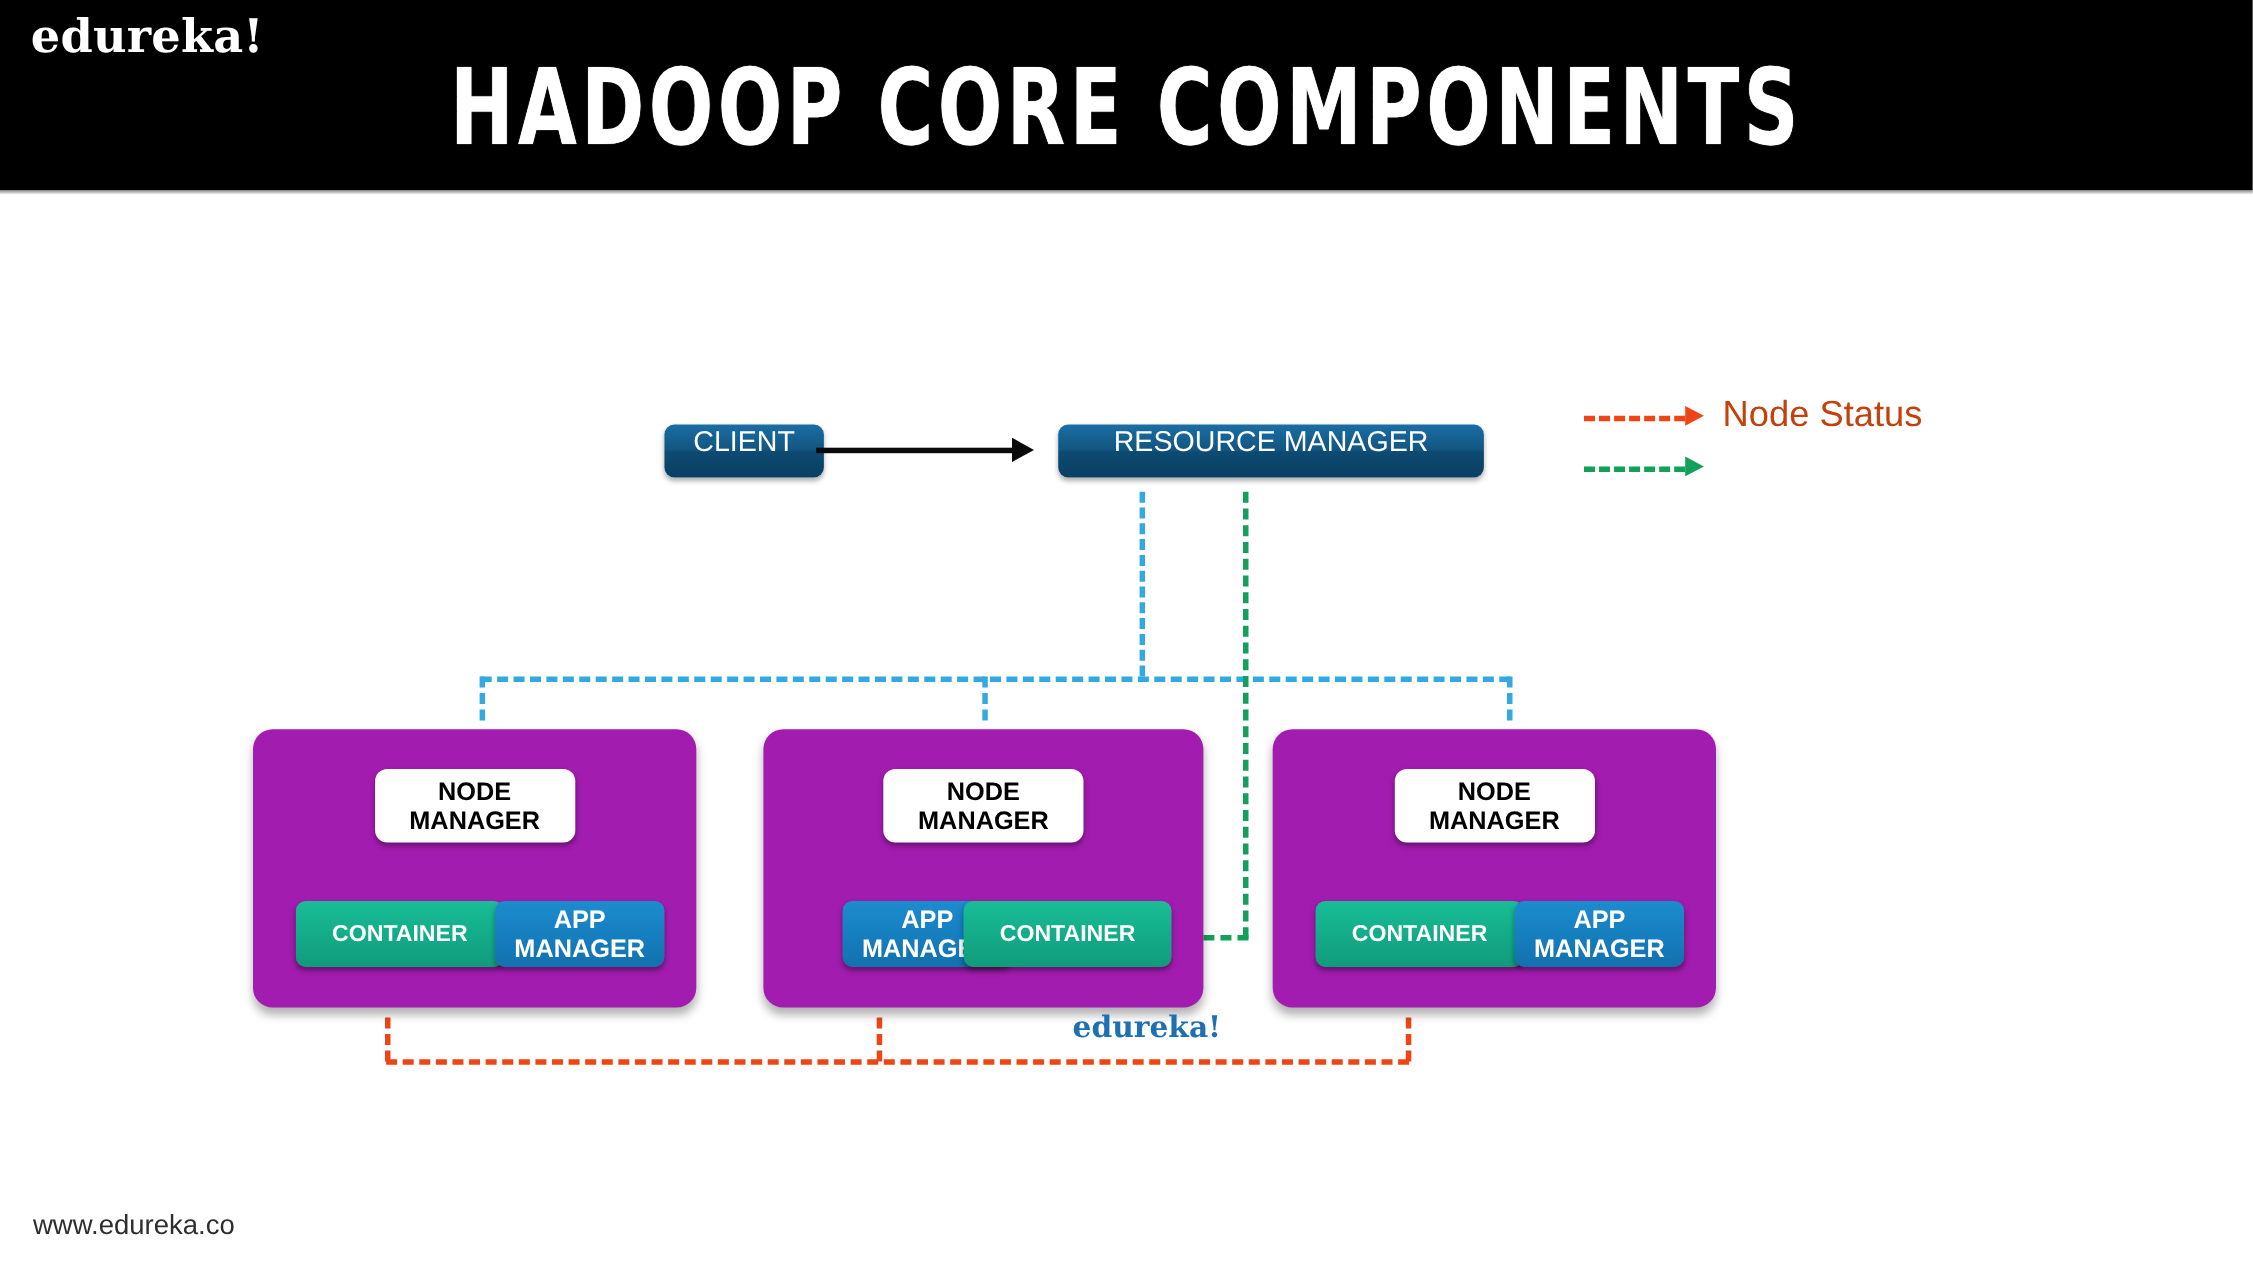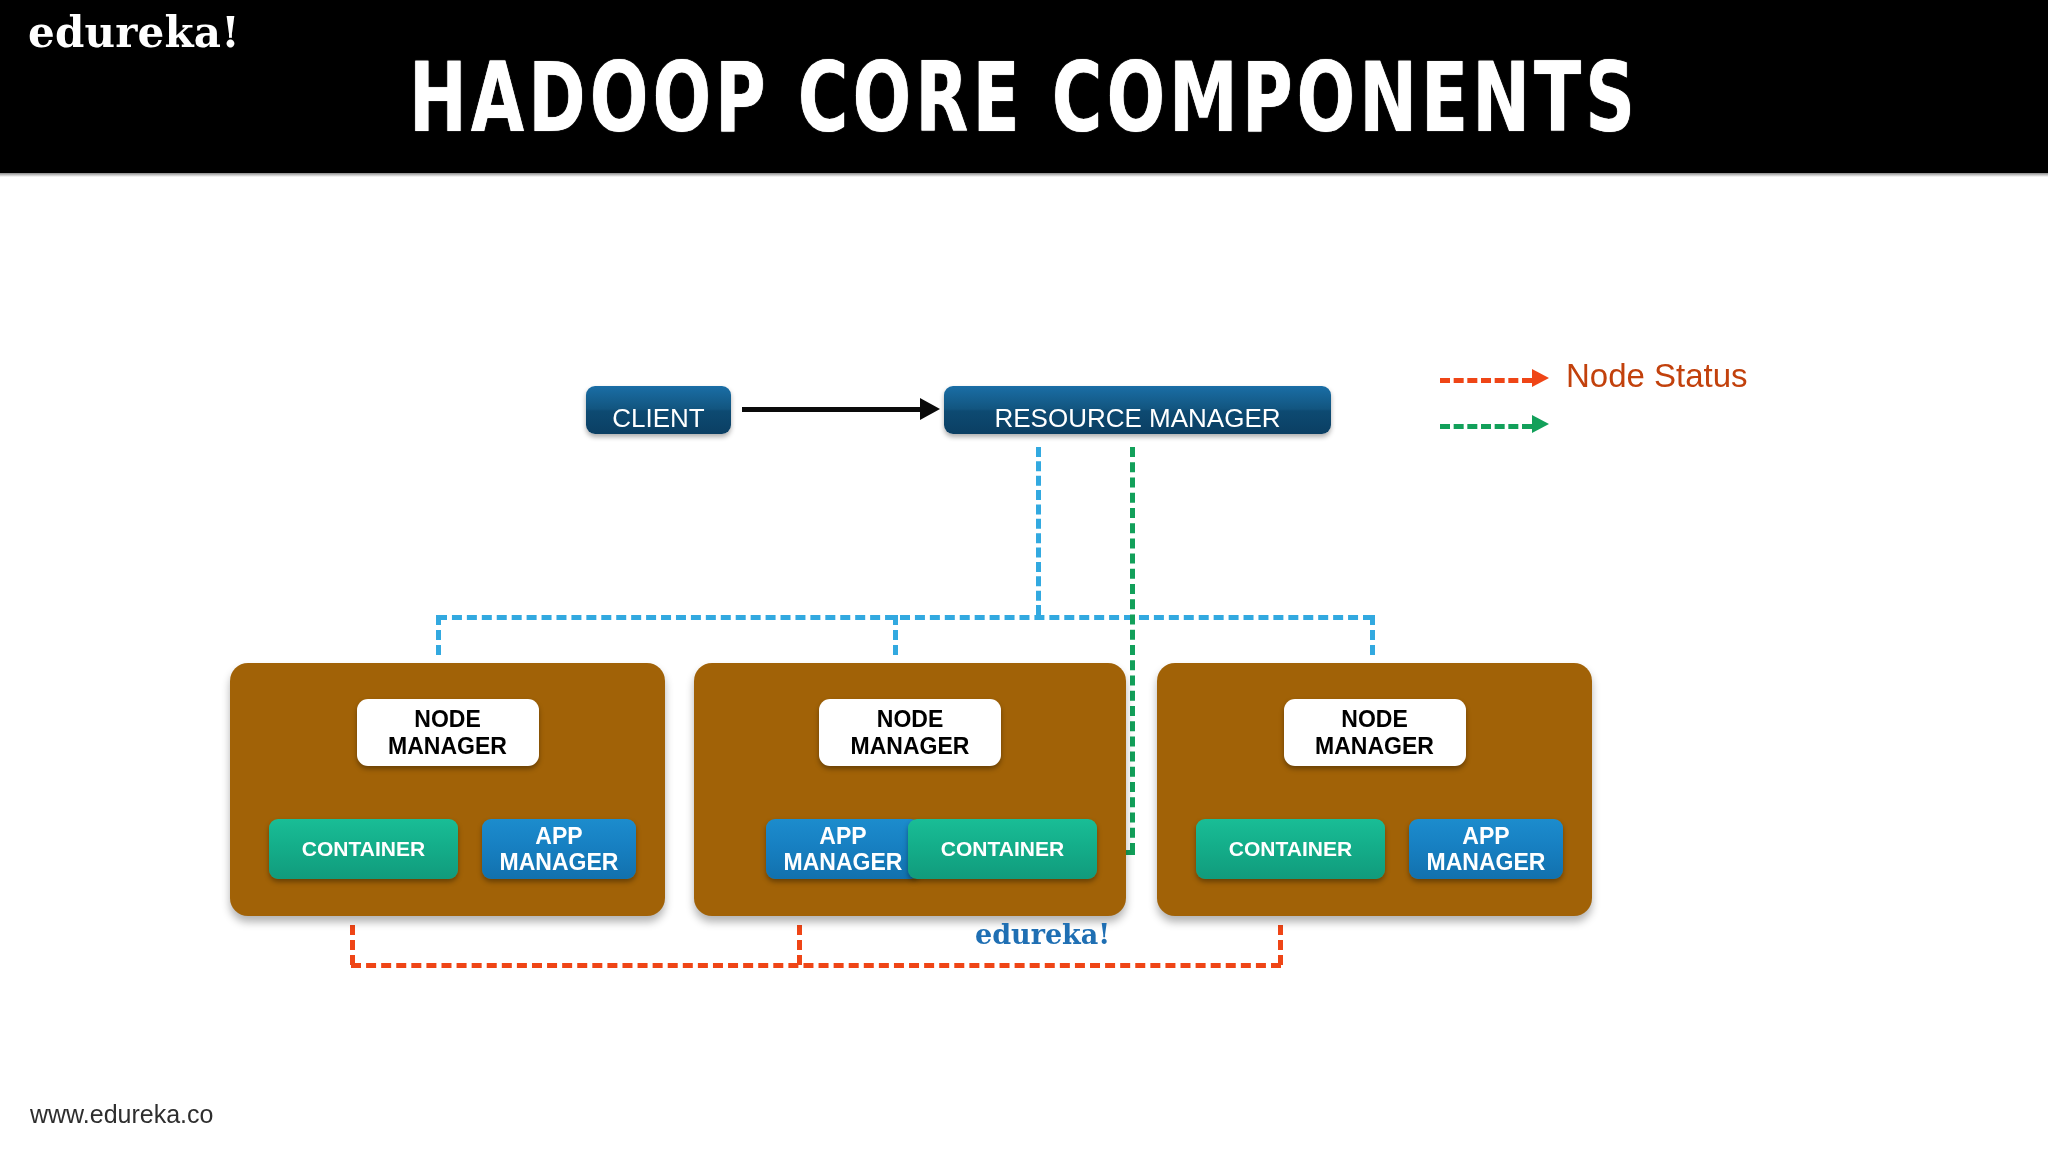--- a/index.html
+++ b/index.html
@@ -37,47 +37,47 @@
     color:#ffffff;
     letter-spacing:5px;
     transform:scaleX(.80);
     transform-origin:50% 50%;
     text-shadow:0 0 1px #fff;
   }
 
   
   .box{
     position:absolute;
-    display:flex;align-items:flex-end;justify-content:center;
+    display:flex;align-items:flex-start;justify-content:center;
     text-align:center;
     color:#ffffff;
     box-sizing:border-box;
+    margin-left:18px;
   }
   .box-blue{
     background:linear-gradient(to bottom,#1a6ea6 0%,#12557f 48%,#0d4a72 52%,#0b3f63 100%);
     border-radius:9px;
     box-shadow:0 3px 5px rgba(0,0,0,.32);
     font-weight:400;
   }
   .client-box{
     left:586px;top:386px;width:145px;height:48px;
     font-size:26px;
   }
   .rm-box{
     left:944px;top:386px;width:387px;height:48px;
     font-size:26px;
   }
 
   
   .node-group{
     position:absolute;top:663px;height:253px;
-    background:#a16207;
+    background:#a21caf;
     border-radius:18px;
     box-shadow:0 6px 9px rgba(0,0,0,.30);
-    padding-left:32px;
   }
   .ng1{left:230px;width:403px;}
   .ng2{left:694px;width:400px;}
   .ng3{left:1157px;width:403px;}
 
   .nm-box{
     position:absolute;top:36px;
     width:182px;height:67px;
     left:50%;transform:translateX(-50%);
     background:#ffffff;

